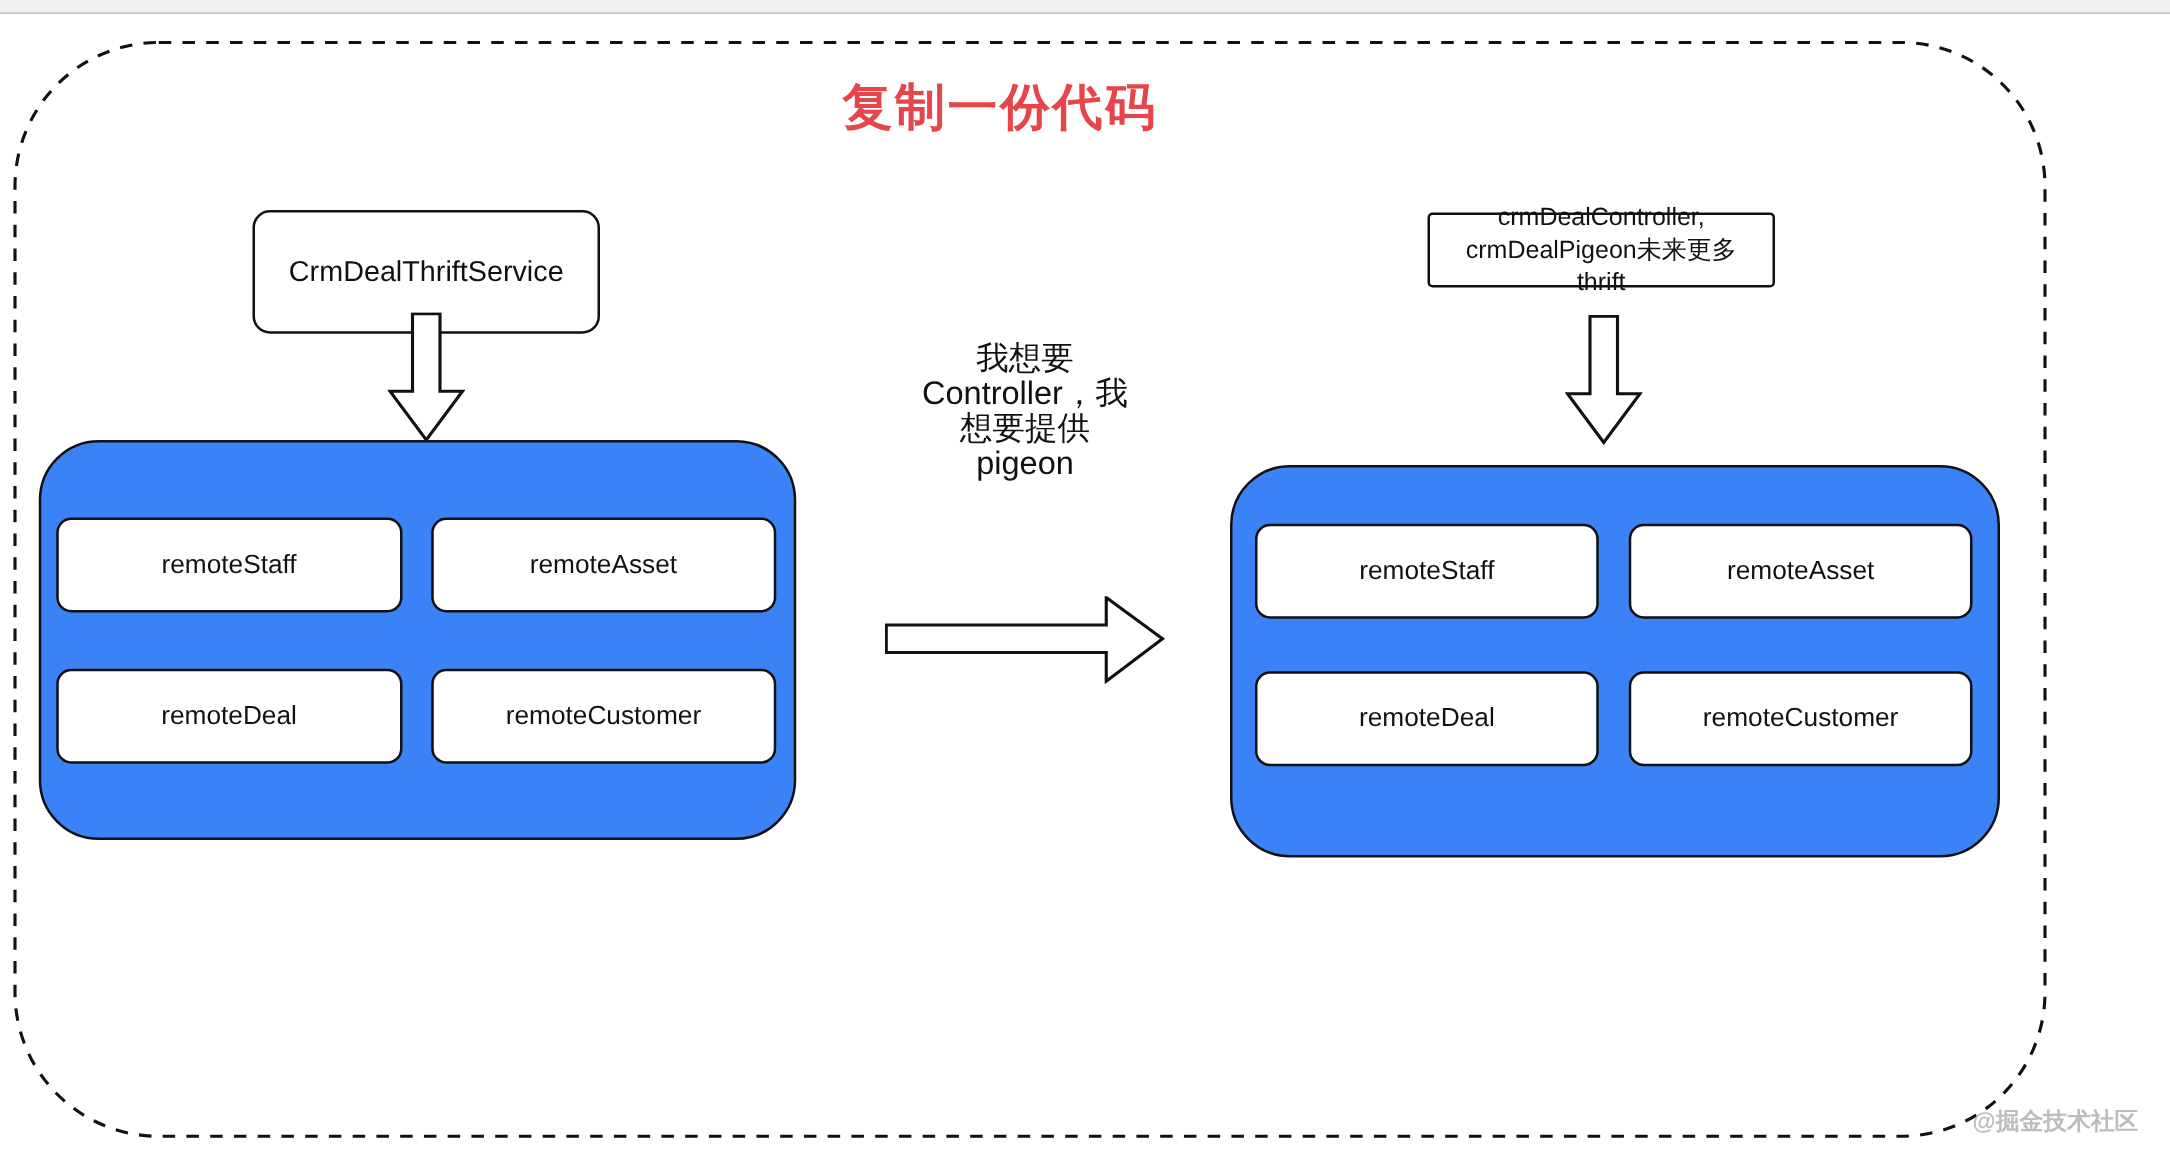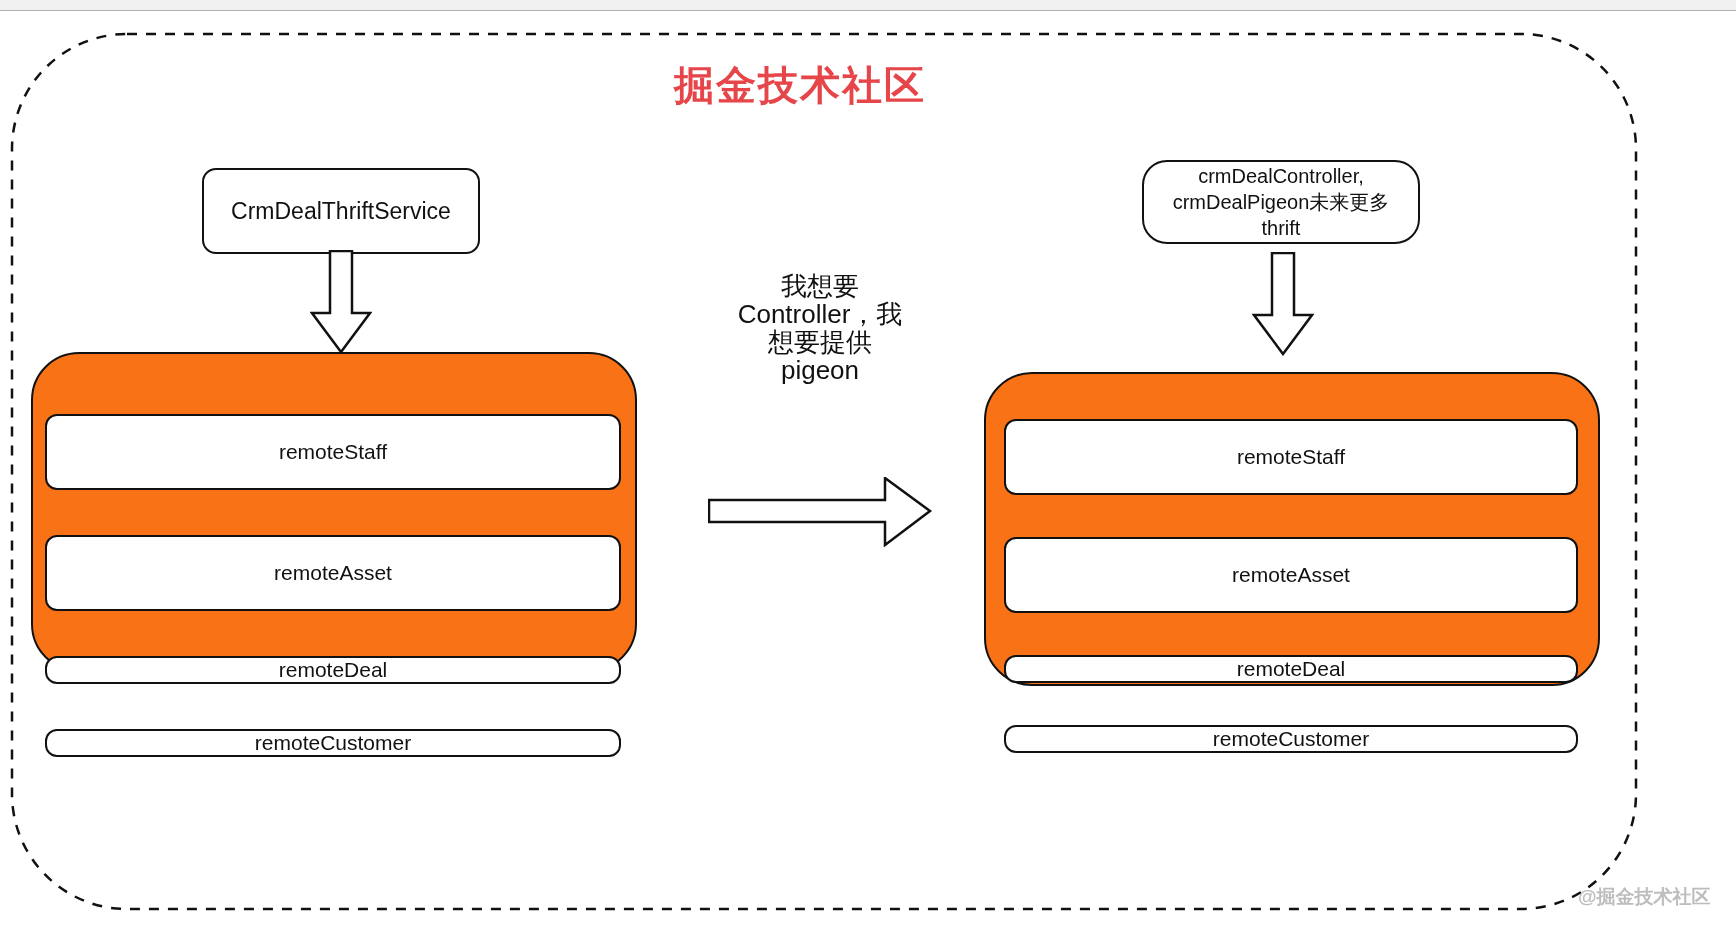--- a/index.html
+++ b/index.html
@@ -14,28 +14,28 @@
   .frame-svg{position:absolute;left:0;top:0;pointer-events:none;}
   .page-title{
     position:absolute;left:620px;top:58px;width:360px;
     text-align:center;font-size:40px;font-weight:600;letter-spacing:2px;margin:0;
   }
   .node{
     position:absolute;box-sizing:border-box;background:#fff;
     border:2.5px solid #111;display:flex;align-items:center;justify-content:center;
     text-align:center;
   }
-  .service-left{left:202px;top:168px;width:278px;height:86px;border-radius:14px;font-size:23px;}
+  .service-left{left:202px;top:168px;width:278px;height:99px;border-radius:14px;font-size:23px;}
   .service-right{
-    left:1142px;top:160px;width:278px;height:84px;border-radius:25px;
+    left:1142px;top:170px;width:278px;height:60px;border-radius:4px;
     font-size:20px;line-height:26px;white-space:pre-line;
   }
   .container-box{
-    position:absolute;box-sizing:border-box;background:#f97316;
-    border:2.5px solid #111;display:grid;grid-template-columns:1fr;
+    position:absolute;box-sizing:border-box;background:#3b82f6;
+    border:2.5px solid #111;display:grid;grid-template-columns:1fr 1fr;
   }
   .container-left{
     left:31px;top:352px;width:606px;height:320px;border-radius:48px;
     grid-template-rows:76px 76px;column-gap:23px;row-gap:45px;
     padding:60px 14px 63px 12px;
   }
   .container-right{
     left:984px;top:372px;width:616px;height:314px;border-radius:48px;
     grid-template-rows:76px 76px;column-gap:24px;row-gap:42px;
     padding:45px 20px 70px 18px;
@@ -67,21 +67,21 @@
 <body>
 
 <div class="screen">
 
   <div class="browser-strip"></div>
 
   <svg class="frame-svg" width="1736" height="932" aria-hidden="true">
     <rect x="12" y="34" width="1624" height="875" rx="115" ry="115" fill="none" stroke="#111" stroke-width="2.5" stroke-dasharray="10 9"></rect>
   </svg>
 
-  <h1 class="page-title" style="color: rgb(230, 69, 73);">掘金技术社区</h1>
+  <h1 class="page-title" style="color: rgb(230, 69, 73);">复制一份代码</h1>
 
   <div class="node service-left">CrmDealThriftService</div>
 
   <svg class="arrow-svg" style="left:310px;top:250px;" width="62" height="104" viewBox="0 0 62 104" aria-hidden="true">
     <polygon points="20,1 42,1 42,63 60,63 31,102 2,63 20,63" fill="#fff" stroke="#111" stroke-width="2.5" stroke-linejoin="miter"></polygon>
   </svg>
 
   <div class="container-box container-left">
     <div class="child-box">remoteStaff</div>
     <div class="child-box">remoteAsset</div>

